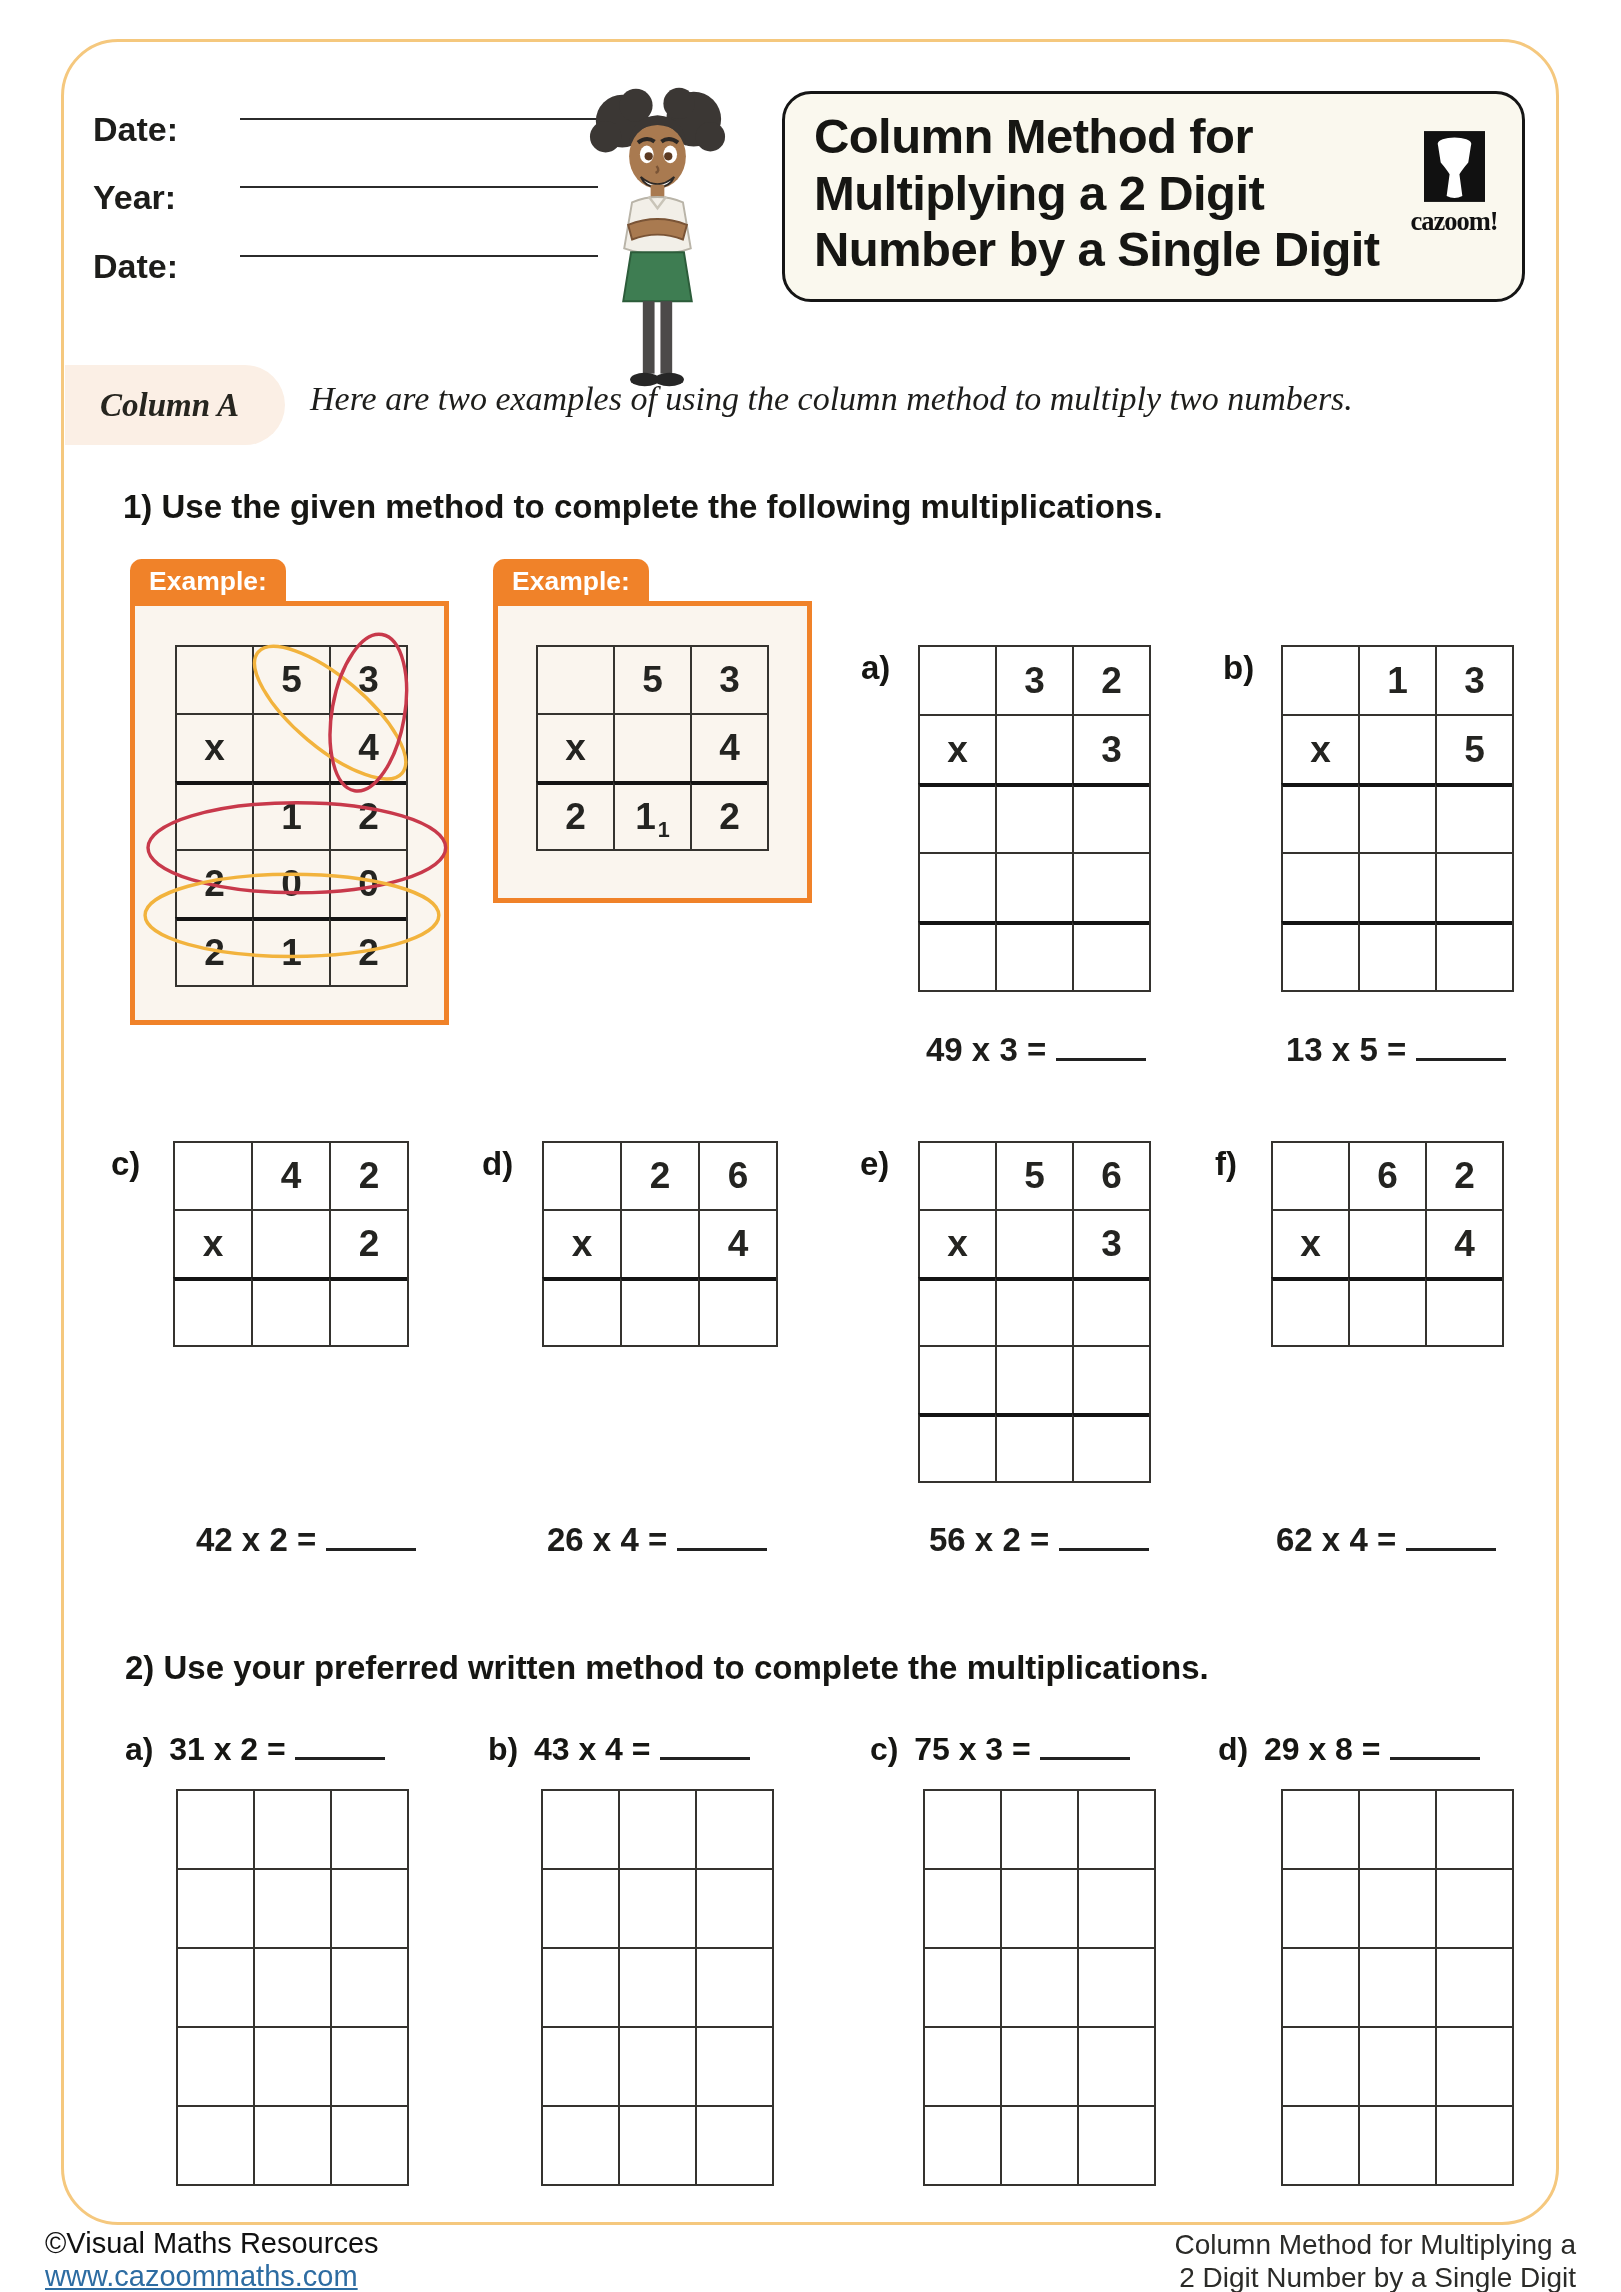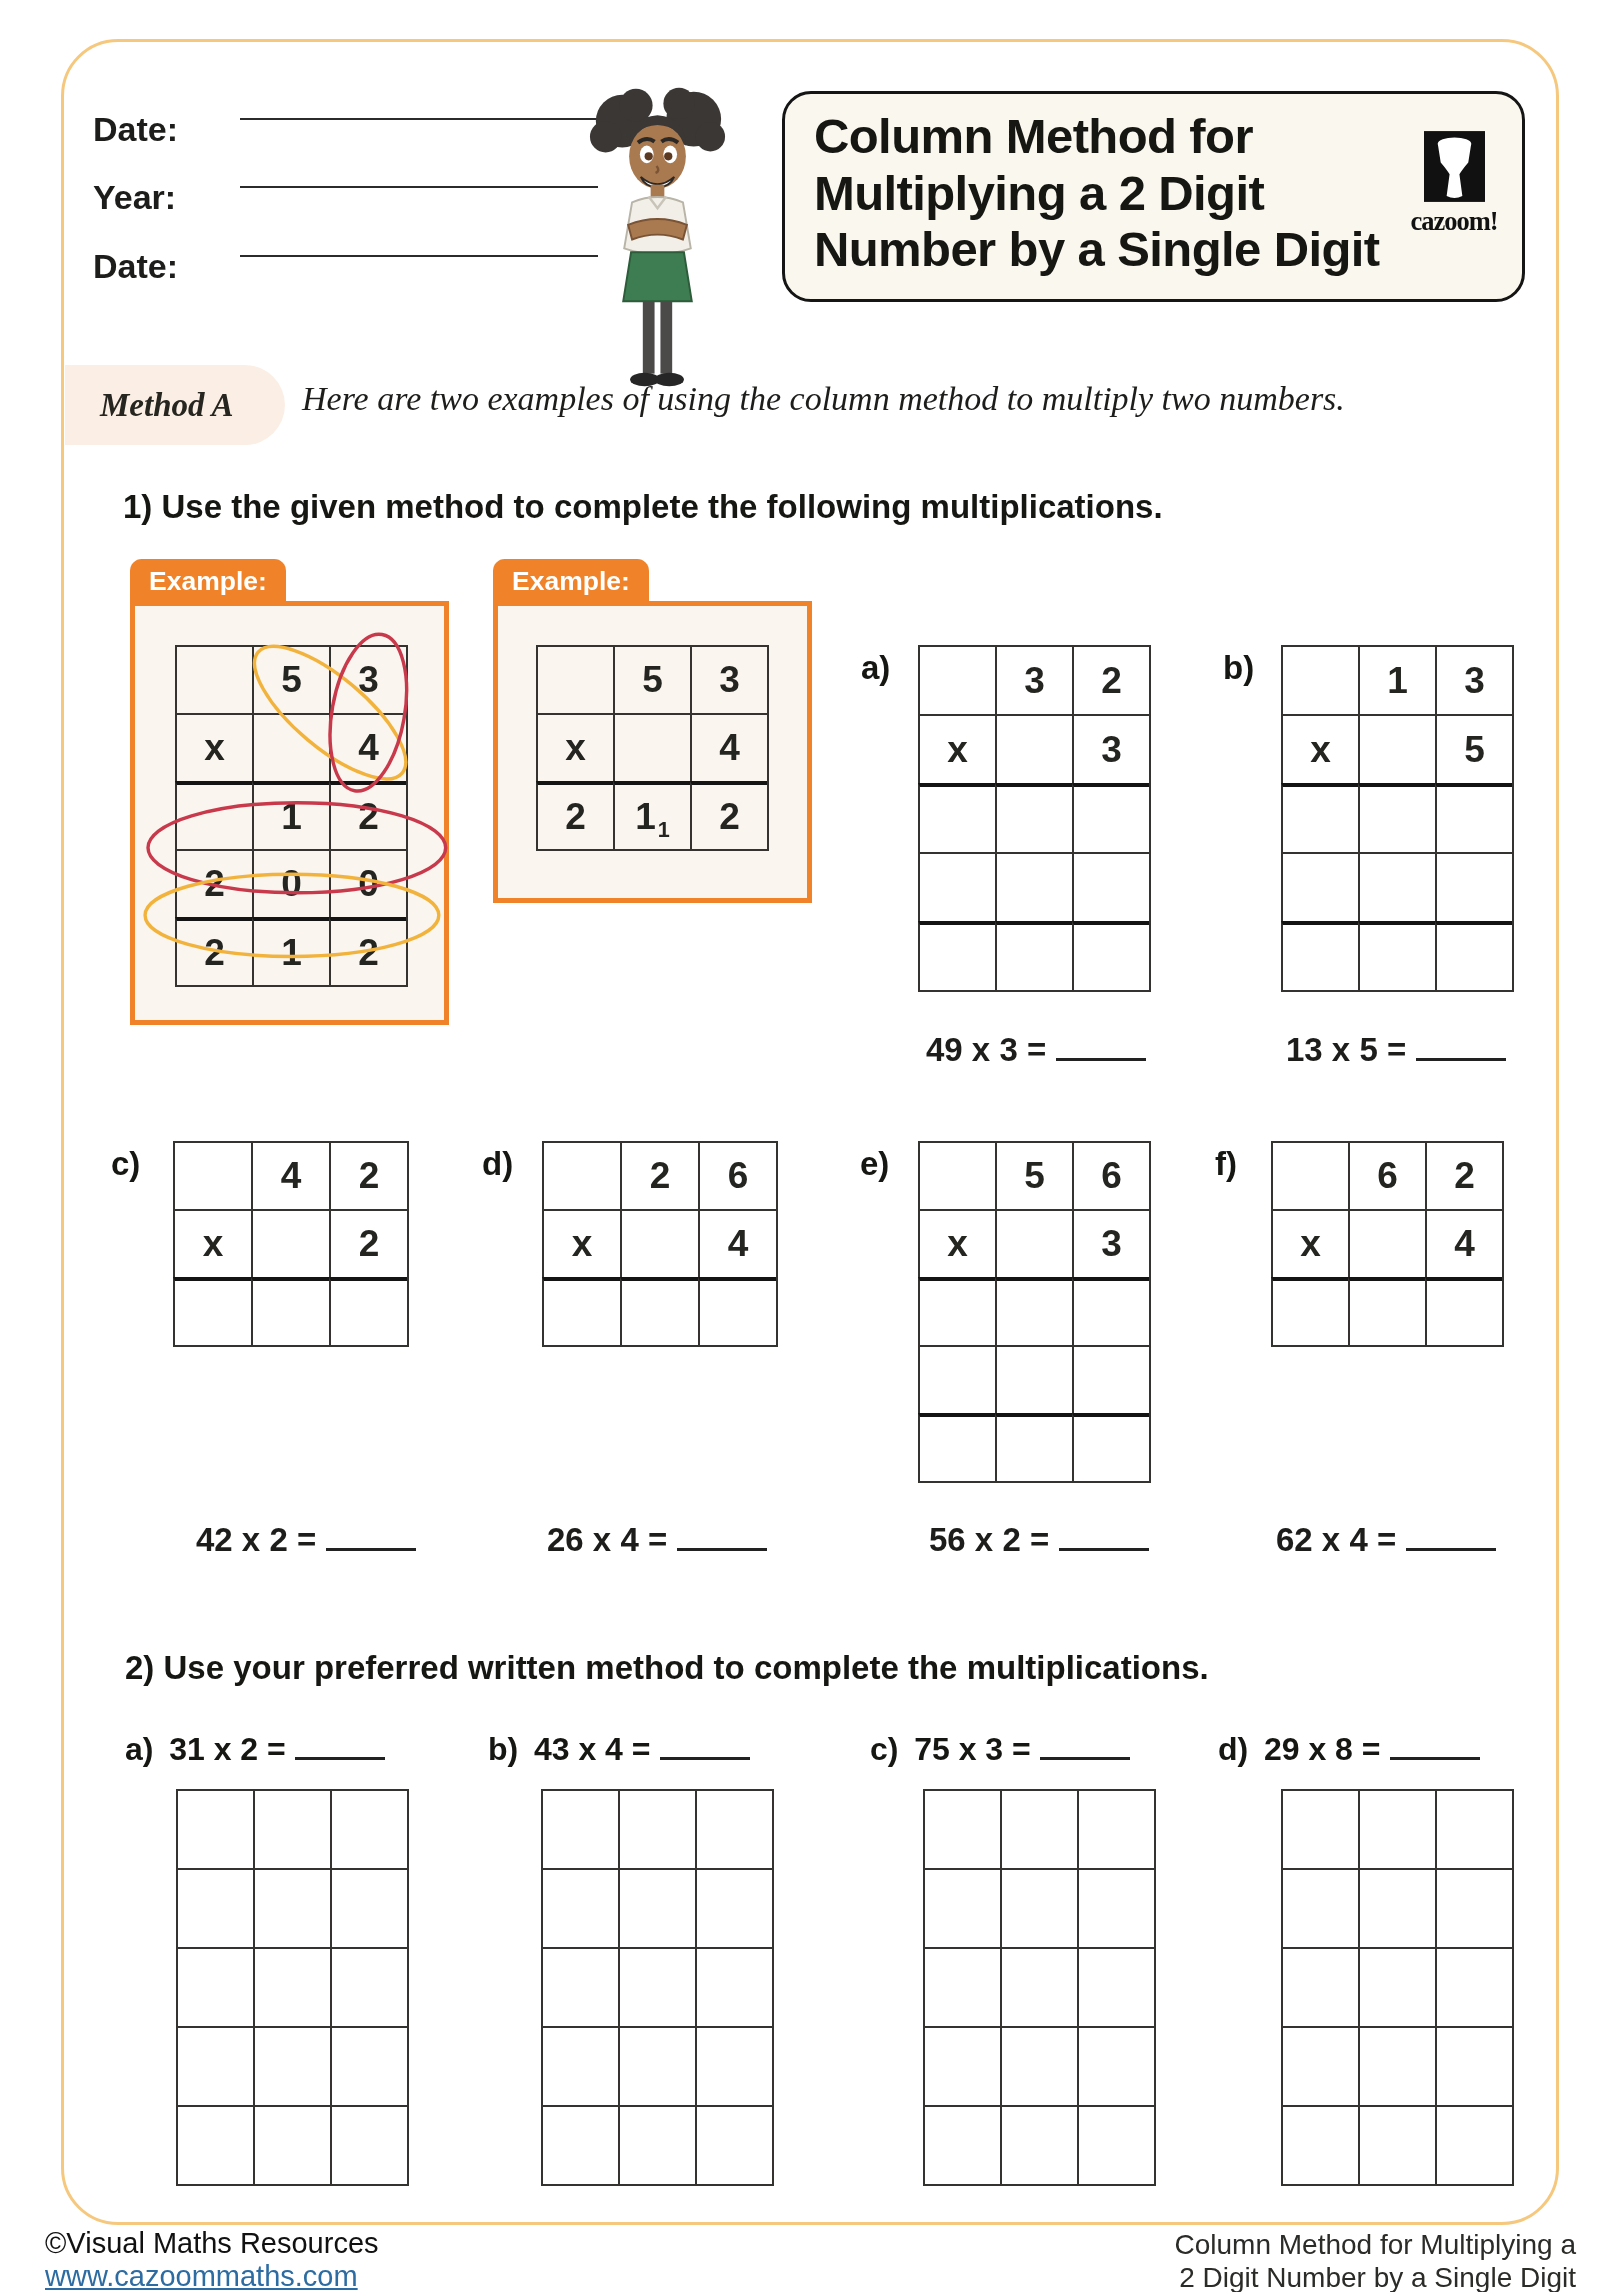--- a/index.html
+++ b/index.html
@@ -17,21 +17,21 @@
               line-height:1.16;letter-spacing:-0.6px;color:#161613;}
   .logo{position:absolute;right:8px;top:37px;width:120px;text-align:center;}
   .logo-mark{display:inline-block;}
   .logo-text{font-family:"Liberation Serif",serif;font-weight:bold;font-size:26.5px;
              letter-spacing:-1px;color:#111;margin-top:0px;}
   
   .badge{position:absolute;left:65px;top:365px;width:220px;height:80px;background:#FBEFE5;
          border-radius:0 43px 43px 0;}
   .badge-text{font-family:"Liberation Serif",serif;font-style:italic;font-weight:bold;
               font-size:33px;line-height:80px;padding-left:35px;color:#26251f;}
-  .intro{position:absolute;left:302px;top:380px;font-family:"Liberation Serif",serif;
+  .intro{position:absolute;left:310px;top:380px;font-family:"Liberation Serif",serif;
          font-style:italic;font-size:34px;color:#1d1d1b;}
   .q-heading{position:absolute;font-size:33px;font-weight:bold;color:#161613;}
   
   .ex-tab{position:absolute;width:156px;height:45px;background:#F08229;border-radius:11.8px 11.8px 0 0;
           color:#fff;font-weight:bold;font-size:26.5px;text-align:center;line-height:45px;}
   .ex-body{position:absolute;background:#FAF5EE;border:5.9px solid #F08229;box-sizing:border-box;}
   
   .grid{position:absolute;display:grid;}
   .cell{box-sizing:border-box;display:flex;align-items:center;justify-content:center;
         font-size:37px;font-weight:bold;color:#242421;background:transparent;}
@@ -105,21 +105,21 @@
           <rect width="62" height="72" fill="#111"></rect>
           <ellipse cx="31" cy="13" rx="17" ry="6.5" fill="#fff"></ellipse>
           <path d="M14 13 L17 32 Q23 39 26 44 L23 66 Q31 70 39 66 L36 44 Q39 39 45 32 L48 13 Q31 21 14 13 Z" fill="#fff"></path>
         </svg>
       </span>
       <div class="logo-text">cazoom!</div>
     </div>
   </div>
 
   <div class="badge">
-    <div class="badge-text">Method A</div>
+    <div class="badge-text">Column A</div>
   </div>
   <div class="intro">Here are two examples of using the column method to multiply two numbers.</div>
 
   <div class="q-heading" style="left:123px;top:488px;">1) Use the given method to complete the following multiplications.</div>
 
   <div class="ex-tab" style="left:130px;top:559px;">Example:</div>
   <div class="ex-body" style="left:130px;top:601px;width:319px;height:424px;"></div>
   <div class="grid" style="left: 175px; top: 645px; grid-template-columns: repeat(3, 77px); grid-auto-rows: 68px; border-right: 2px solid rgb(53, 51, 47); border-bottom: 2px solid rgb(53, 51, 47);">
       <div class="cell" style="border-left: 2px solid rgb(53, 51, 47); border-top: 2px solid rgb(53, 51, 47);"></div>
       <div class="cell" style="border-left: 2px solid rgb(53, 51, 47); border-top: 2px solid rgb(53, 51, 47);">5</div>

